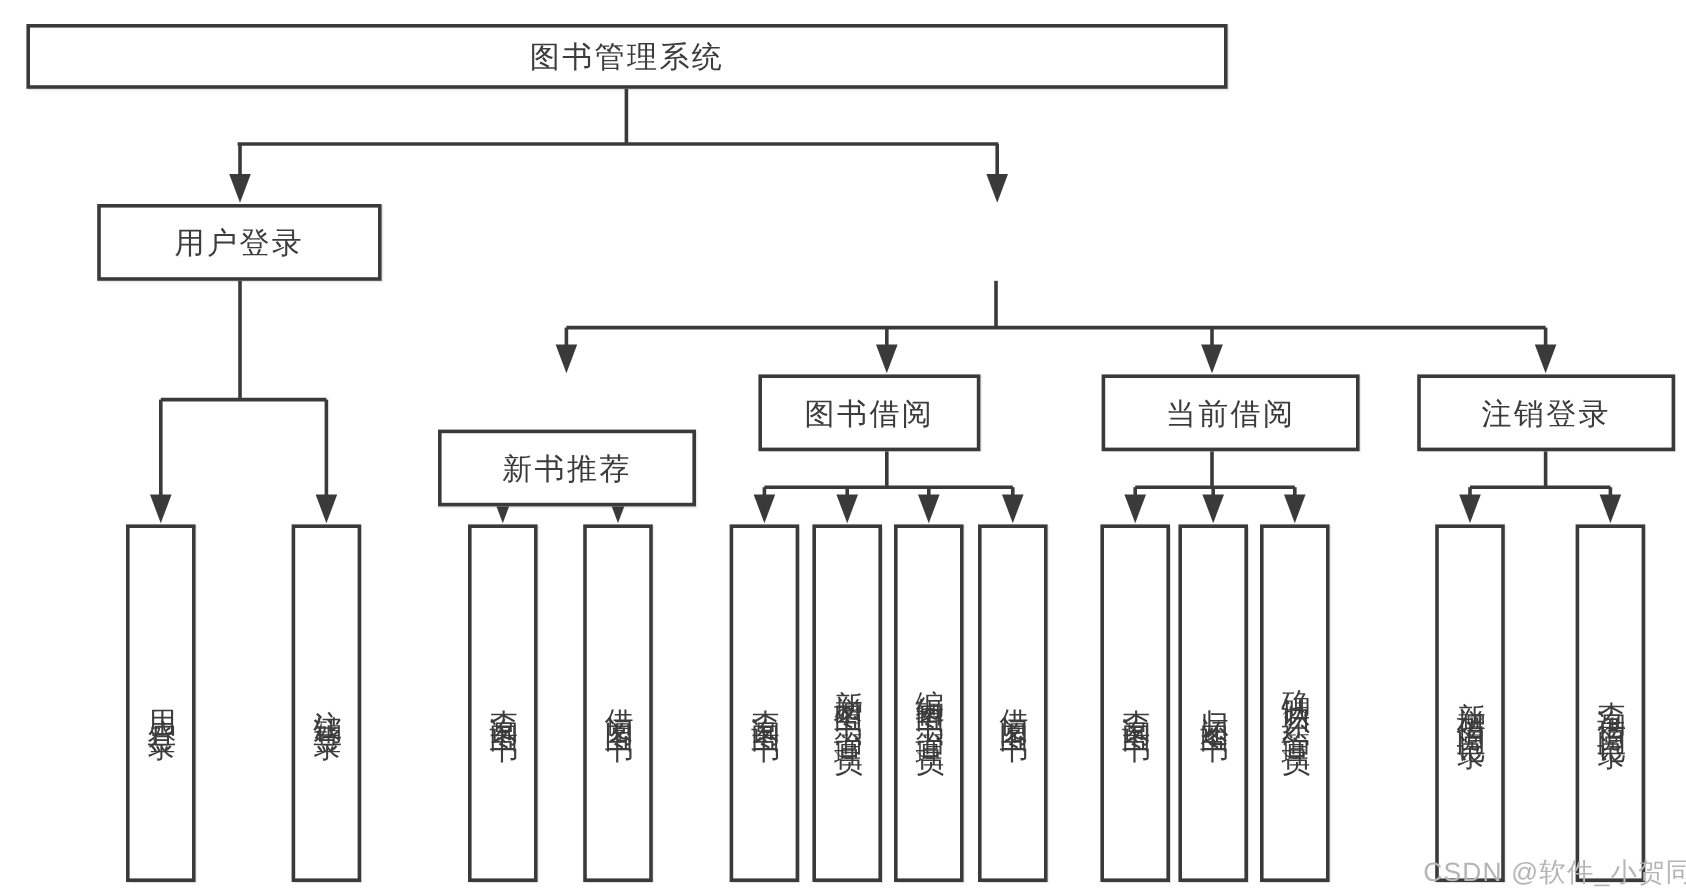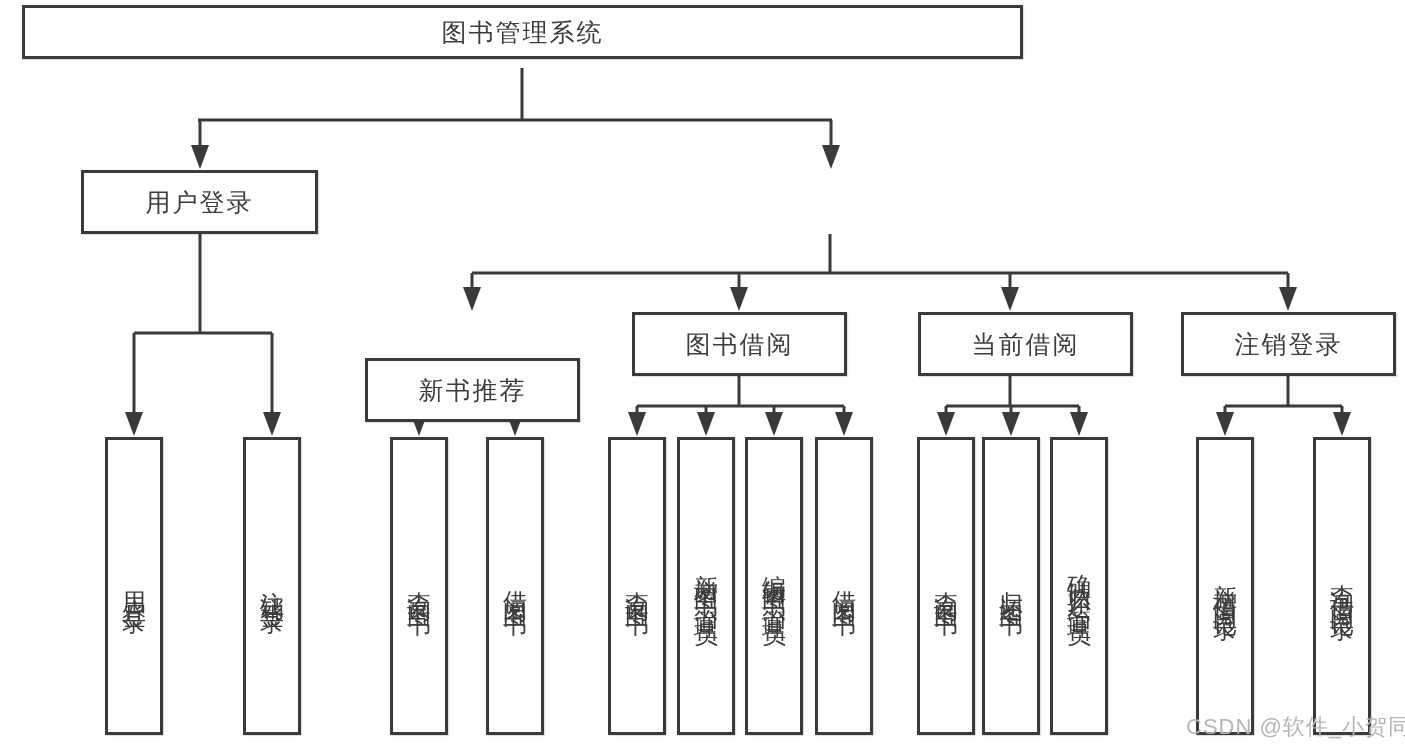--- a/index.html
+++ b/index.html
@@ -91,26 +91,26 @@
       <line x1="1011" y1="406" x2="1011" y2="416" stroke="#3a3a3a" stroke-width="3"></line>
       <polygon points="1002,412 1020,412 1011,436" fill="#3a3a3a"></polygon>
       <line x1="1079" y1="406" x2="1079" y2="416" stroke="#3a3a3a" stroke-width="3"></line>
       <polygon points="1070,412 1088,412 1079,436" fill="#3a3a3a"></polygon>
       <line x1="1225" y1="406" x2="1225" y2="416" stroke="#3a3a3a" stroke-width="3"></line>
       <polygon points="1216,412 1234,412 1225,436" fill="#3a3a3a"></polygon>
       <line x1="1342" y1="406" x2="1342" y2="416" stroke="#3a3a3a" stroke-width="3"></line>
       <polygon points="1333,412 1351,412 1342,436" fill="#3a3a3a"></polygon>
     </svg>
 
-  <div class="node h-node" style="left:22px; top:5px; width:1001px; height:54px;">图书管理系统</div>
+  <div class="node h-node" style="left:22px; top:20px; width:1001px; height:54px;">图书管理系统</div>
 
   <div class="node h-node" style="left:81px; top:170px; width:237px; height:64px;">用户登录</div>
 
   <div class="node h-node" style="left:365px; top:312px; width:215px; height:64px;margin-top:46px;">新书推荐</div>
-  <div class="node h-node" style="left:632px; top:312px; width:215px; height:64px;">图书借阅</div>
+  <div class="node h-node" style="left:632px; top:312px; width:185px; height:64px;">图书借阅</div>
   <div class="node h-node" style="left:902px; top:312px; width:215px; height:64px;margin-left:16px;">当前借阅</div>
   <div class="node h-node" style="left:1181px; top:312px; width:215px; height:64px;">注销登录</div>
 
   <div class="node v-node" style="left:105px; top:437px; width:58px; height:298px;">用户登录</div>
   <div class="node v-node" style="left:243px; top:437px; width:58px; height:298px;">注销登录</div>
 
   <div class="node v-node" style="left:390px; top:437px; width:58px; height:298px;">查询图书</div>
   <div class="node v-node" style="left:486px; top:437px; width:58px; height:298px;">借阅图书</div>
 
   <div class="node v-node" style="left:608px; top:437px; width:58px; height:298px;">查询图书</div>

